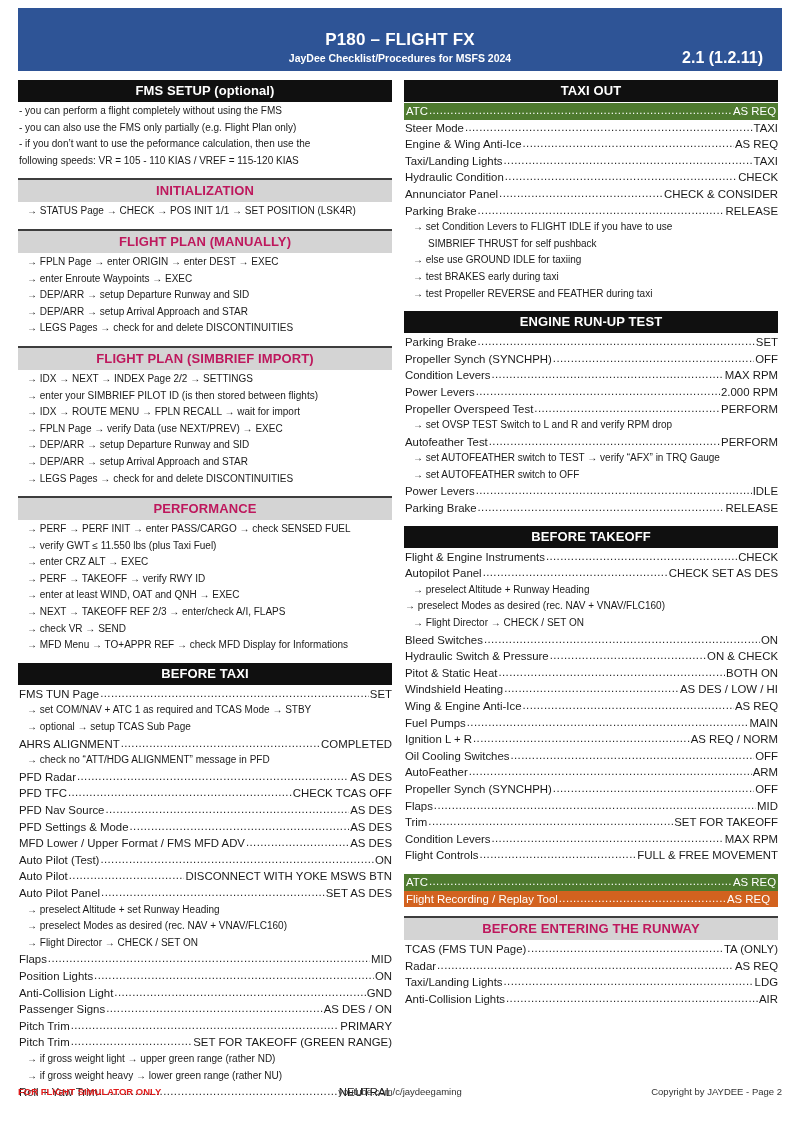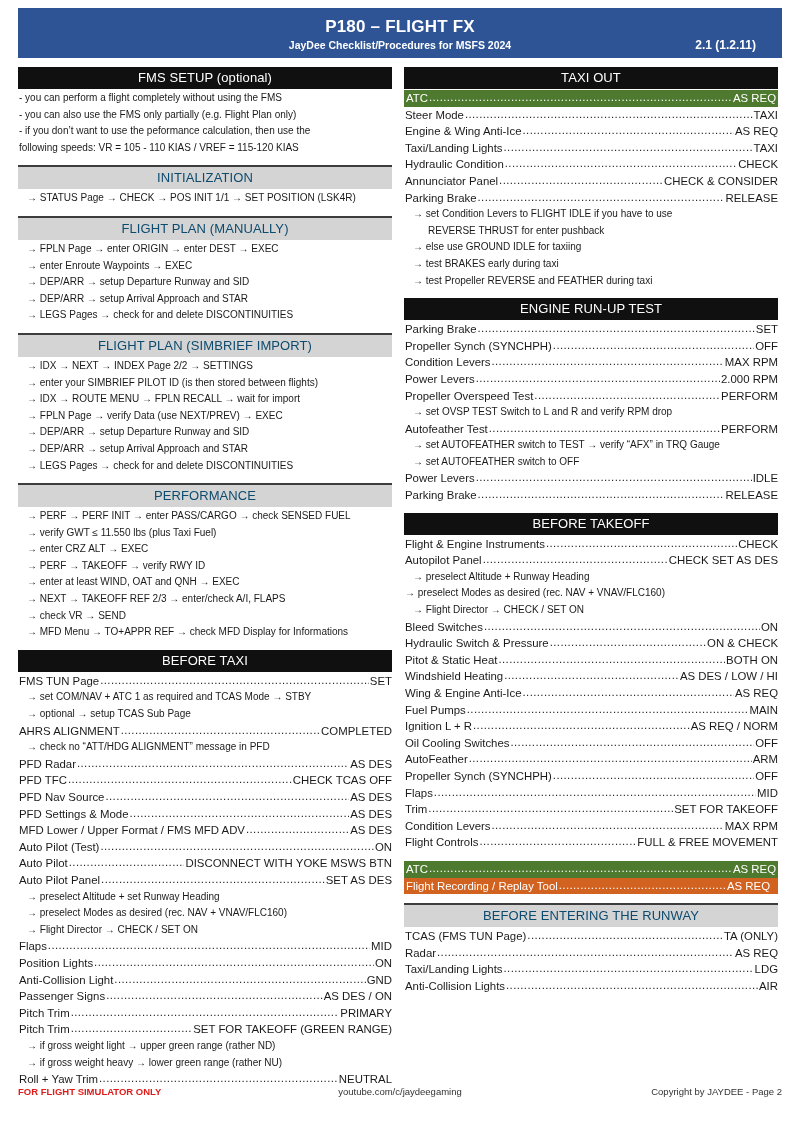--- a/index.html
+++ b/index.html
@@ -14,43 +14,43 @@
     color: #1a1a1a;
     position: relative;
     overflow: hidden;
   }
 
   
   .banner {
     margin: 8px 18px 0 18px;
     background: #2e5496;
     color: #ffffff;
-    padding: 9px 10px 6px 10px;
+    padding: 22px 10px 6px 10px;
   }
   .banner-title {
     text-align: center;
     font-size: 17px;
     font-weight: 700;
     letter-spacing: .2px;
     line-height: 20px;
   }
   .banner-sub {
     display: flex;
     align-items: baseline;
     justify-content: center;
     position: relative;
     font-size: 10.5px;
     font-weight: 700;
     line-height: 14px;
     margin-top: 1px;
   }
   .banner-version {
     position: absolute;
-    right: 16px;
-    font-size: 12px;
+    right: 9px;
+    font-size: 16px;
     font-weight: 700;
   }
 
   
   .columns {
     display: flex;
     gap: 12px;
     margin: 9px 18px 0 18px;
     align-items: flex-start;
   }
@@ -58,32 +58,32 @@
     width: 374px;
     flex: 0 0 374px;
   }
 
   
   .section { margin-bottom: 9px; }
 
   .sec-head {
     text-align: center;
     font-size: 13px;
-    font-weight: 400;
+    font-weight: 700;
     line-height: 19px;
     padding: 1px 0 2px 0;
     letter-spacing: .1px;
   }
   .sec-head.dark {
     background: #101010;
     color: #ffffff;
   }
   .sec-head.gray {
     background: #d4d4d4;
-    color: #0c4a6e;
+    color: #be185d;
     border-top: 2px solid #3d3d3d;
   }
 
   .sec-body { padding-top: 1px; }
 
   
   .row {
     font-size: 10px;
     line-height: 16.6px;
     white-space: nowrap;
@@ -344,21 +344,21 @@
             <span class="lbl">Annunciator Panel</span>
             <span class="dots"></span>
             <span class="val">CHECK &amp; CONSIDER</span>
           </div>
           <div class="lrow">
             <span class="lbl">Parking Brake</span>
             <span class="dots"></span>
             <span class="val">RELEASE</span>
           </div>
           <div class="row sub">→ set Condition Levers to FLIGHT IDLE if you have to use</div>
-          <div class="row sub2">REVERSE THRUST for enter pushback</div>
+          <div class="row sub2">SIMBRIEF THRUST for self pushback</div>
           <div class="row sub">→ else use GROUND IDLE for taxiing</div>
           <div class="row sub">→ test BRAKES early during taxi</div>
           <div class="row sub">→ test Propeller REVERSE and FEATHER during taxi</div>
         </div>
       </div>
       <div class="section">
         <div class="sec-head dark">ENGINE RUN-UP TEST</div>
         <div class="sec-body">
           <div class="lrow">
             <span class="lbl">Parking Brake</span>

